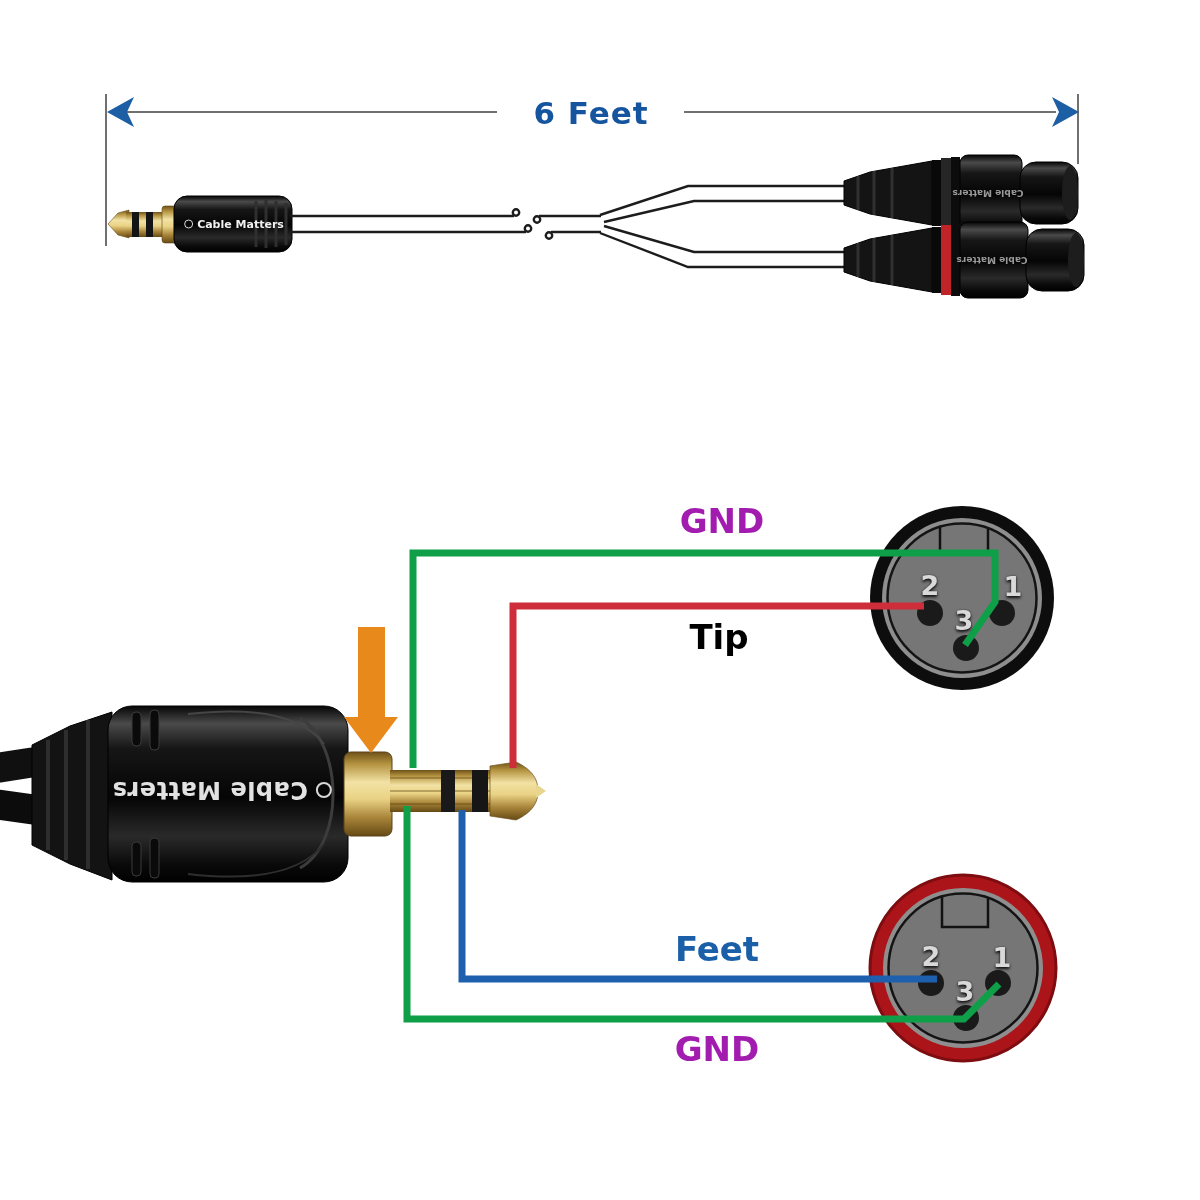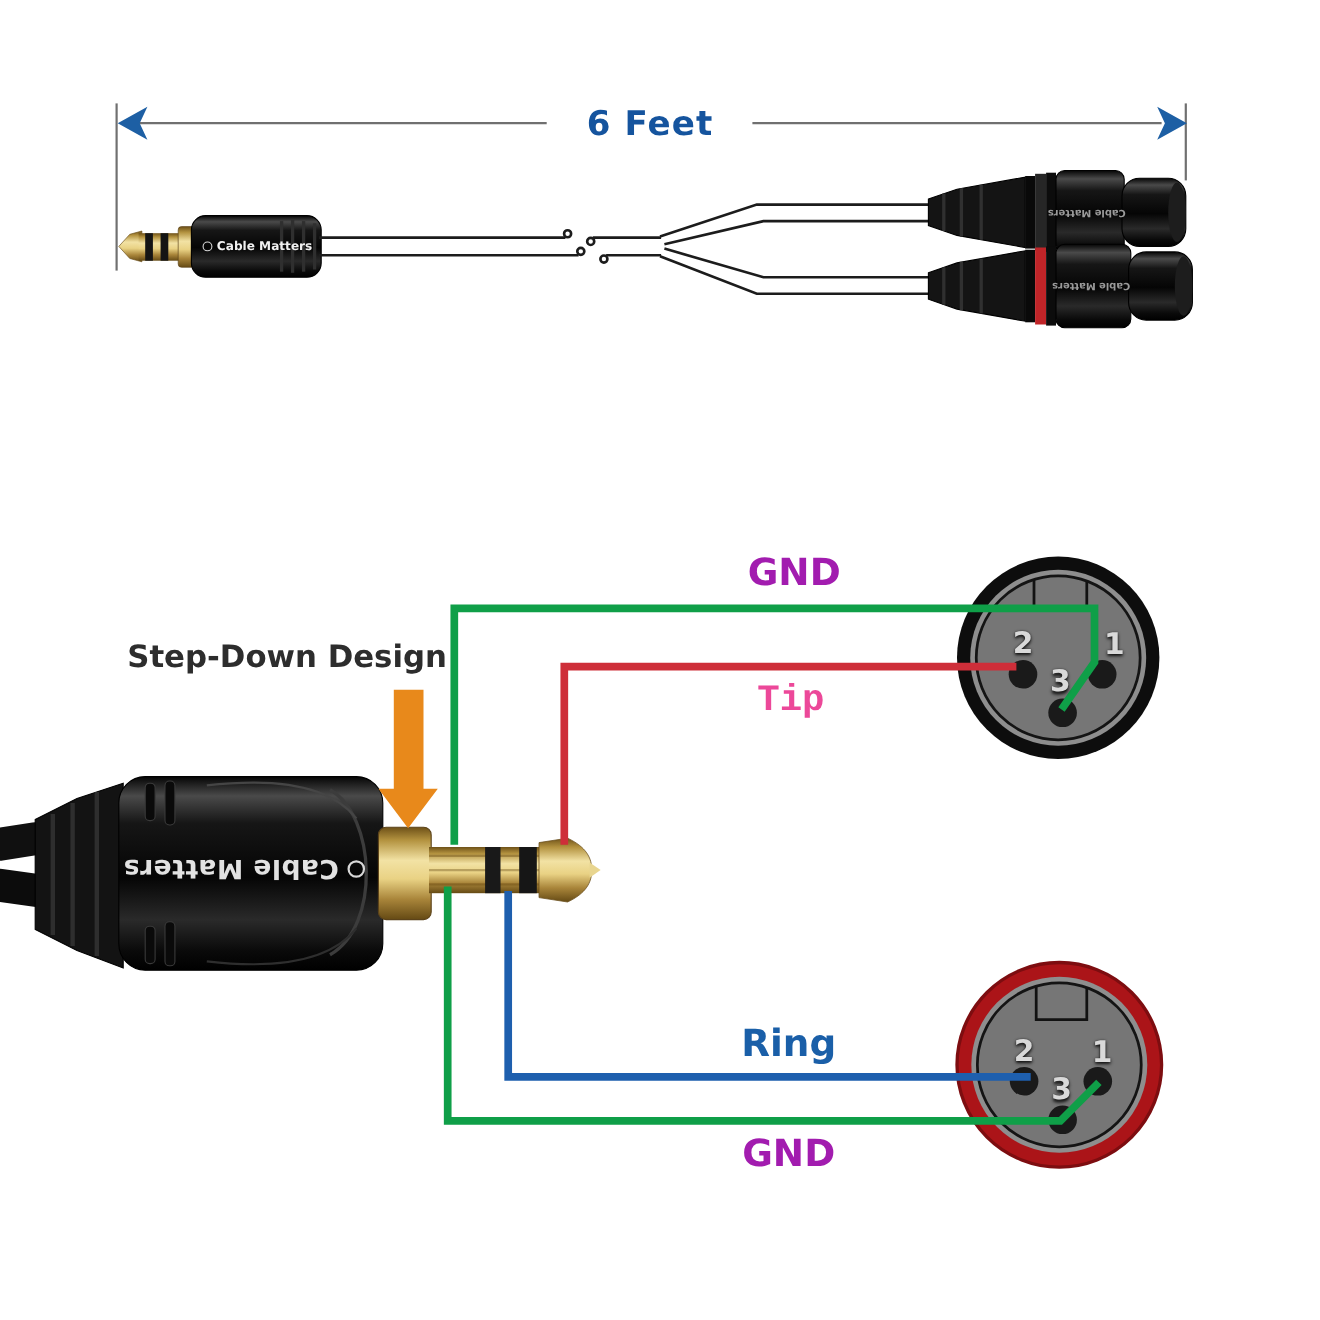--- a/index.html
+++ b/index.html
@@ -4,21 +4,21 @@
 <style>
   html,body{margin:0;padding:0;background:#fff;}
   #stage{position:relative;width:1200px;height:1200px;background:#ffffff;overflow:hidden;
          font-family:"DejaVu Sans",sans-serif;padding-left:24px;}
   #stage svg.canvas{position:absolute;left:0;top:0;}
   .label{position:absolute;transform:translate(-50%,-50%);white-space:nowrap;font-weight:bold;line-height:1;}
   .dim-label{font-size:31px;color:#15549e;letter-spacing:1px;}
   .step-label{font-size:28px;color:#2d2d2d;}
   .wire-label{font-size:34px;}
   .lbl-gnd{color:#a21caf;}
-  .lbl-tip{color:#ec4899;font-family:Liberation Mono, monospace;}
+  .lbl-tip{color:#000000;}
   .lbl-ring{color:#1a5fa8;}
   .pin-num{font-size:27px;color:#d9d9d9;text-shadow:0 2px 3px rgba(0,0,0,.85),0 0 2px rgba(0,0,0,.5);}
   .brand{display:flex;align-items:center;gap:8px;color:#e2e2e2;font-weight:bold;}
   .brand-big{font-size:24px;transform:translate(-50%,-50%) rotate(180deg);letter-spacing:.5px;}
   .brand-small{font-size:11px;gap:4px;color:#f0f0f0;}
   .brand-xlr{font-size:9px;color:#9a9a9a;transform:translate(-50%,-50%) rotate(180deg);gap:3px;}
   .logo-ring{display:inline-block;border-radius:50%;border:2.5px solid #d8d8d8;width:16px;height:16px;box-sizing:border-box;}
   .logo-ring.small{width:9px;height:9px;border-width:1.5px;}
 </style>
 </head>
@@ -173,25 +173,24 @@
   <g fill="none" stroke-width="7">
     <path d="M413,768 L413,553 L995,553 L995,602 L965,645" stroke="#0f9f48"></path>
     <path d="M513,768 L513,606 L924,606" stroke="#ce2e39"></path>
     <path d="M462,810 L462,979 L937,979" stroke="#1e5fae"></path>
     <path d="M407,806 L407,1019 L964,1019 L999,984" stroke="#0f9f48"></path>
   </g>
 </svg>
 
 <div class="label dim-label" style="left:591px;top:113px;">6 Feet</div>
 
-<div class="label step-label" style="left:261px;top:597px;">Step-Down Design</div>
 
 <div class="label wire-label lbl-gnd" style="left:722px;top:521px;">GND</div>
 <div class="label wire-label lbl-tip" style="left:719px;top:637px;">Tip</div>
-<div class="label wire-label lbl-ring" style="left:717px;top:949px;">Ring</div>
+<div class="label wire-label lbl-ring" style="left:717px;top:949px;">Feet</div>
 <div class="label wire-label lbl-gnd" style="left:717px;top:1049px;">GND</div>
 
 <div class="label pin-num" style="left:930px;top:585px;">2</div>
 <div class="label pin-num" style="left:1013px;top:586px;">1</div>
 <div class="label pin-num" style="left:964px;top:620px;">3</div>
 
 <div class="label pin-num" style="left:931px;top:956px;">2</div>
 <div class="label pin-num" style="left:1002px;top:957px;">1</div>
 <div class="label pin-num" style="left:965px;top:991px;">3</div>
 

